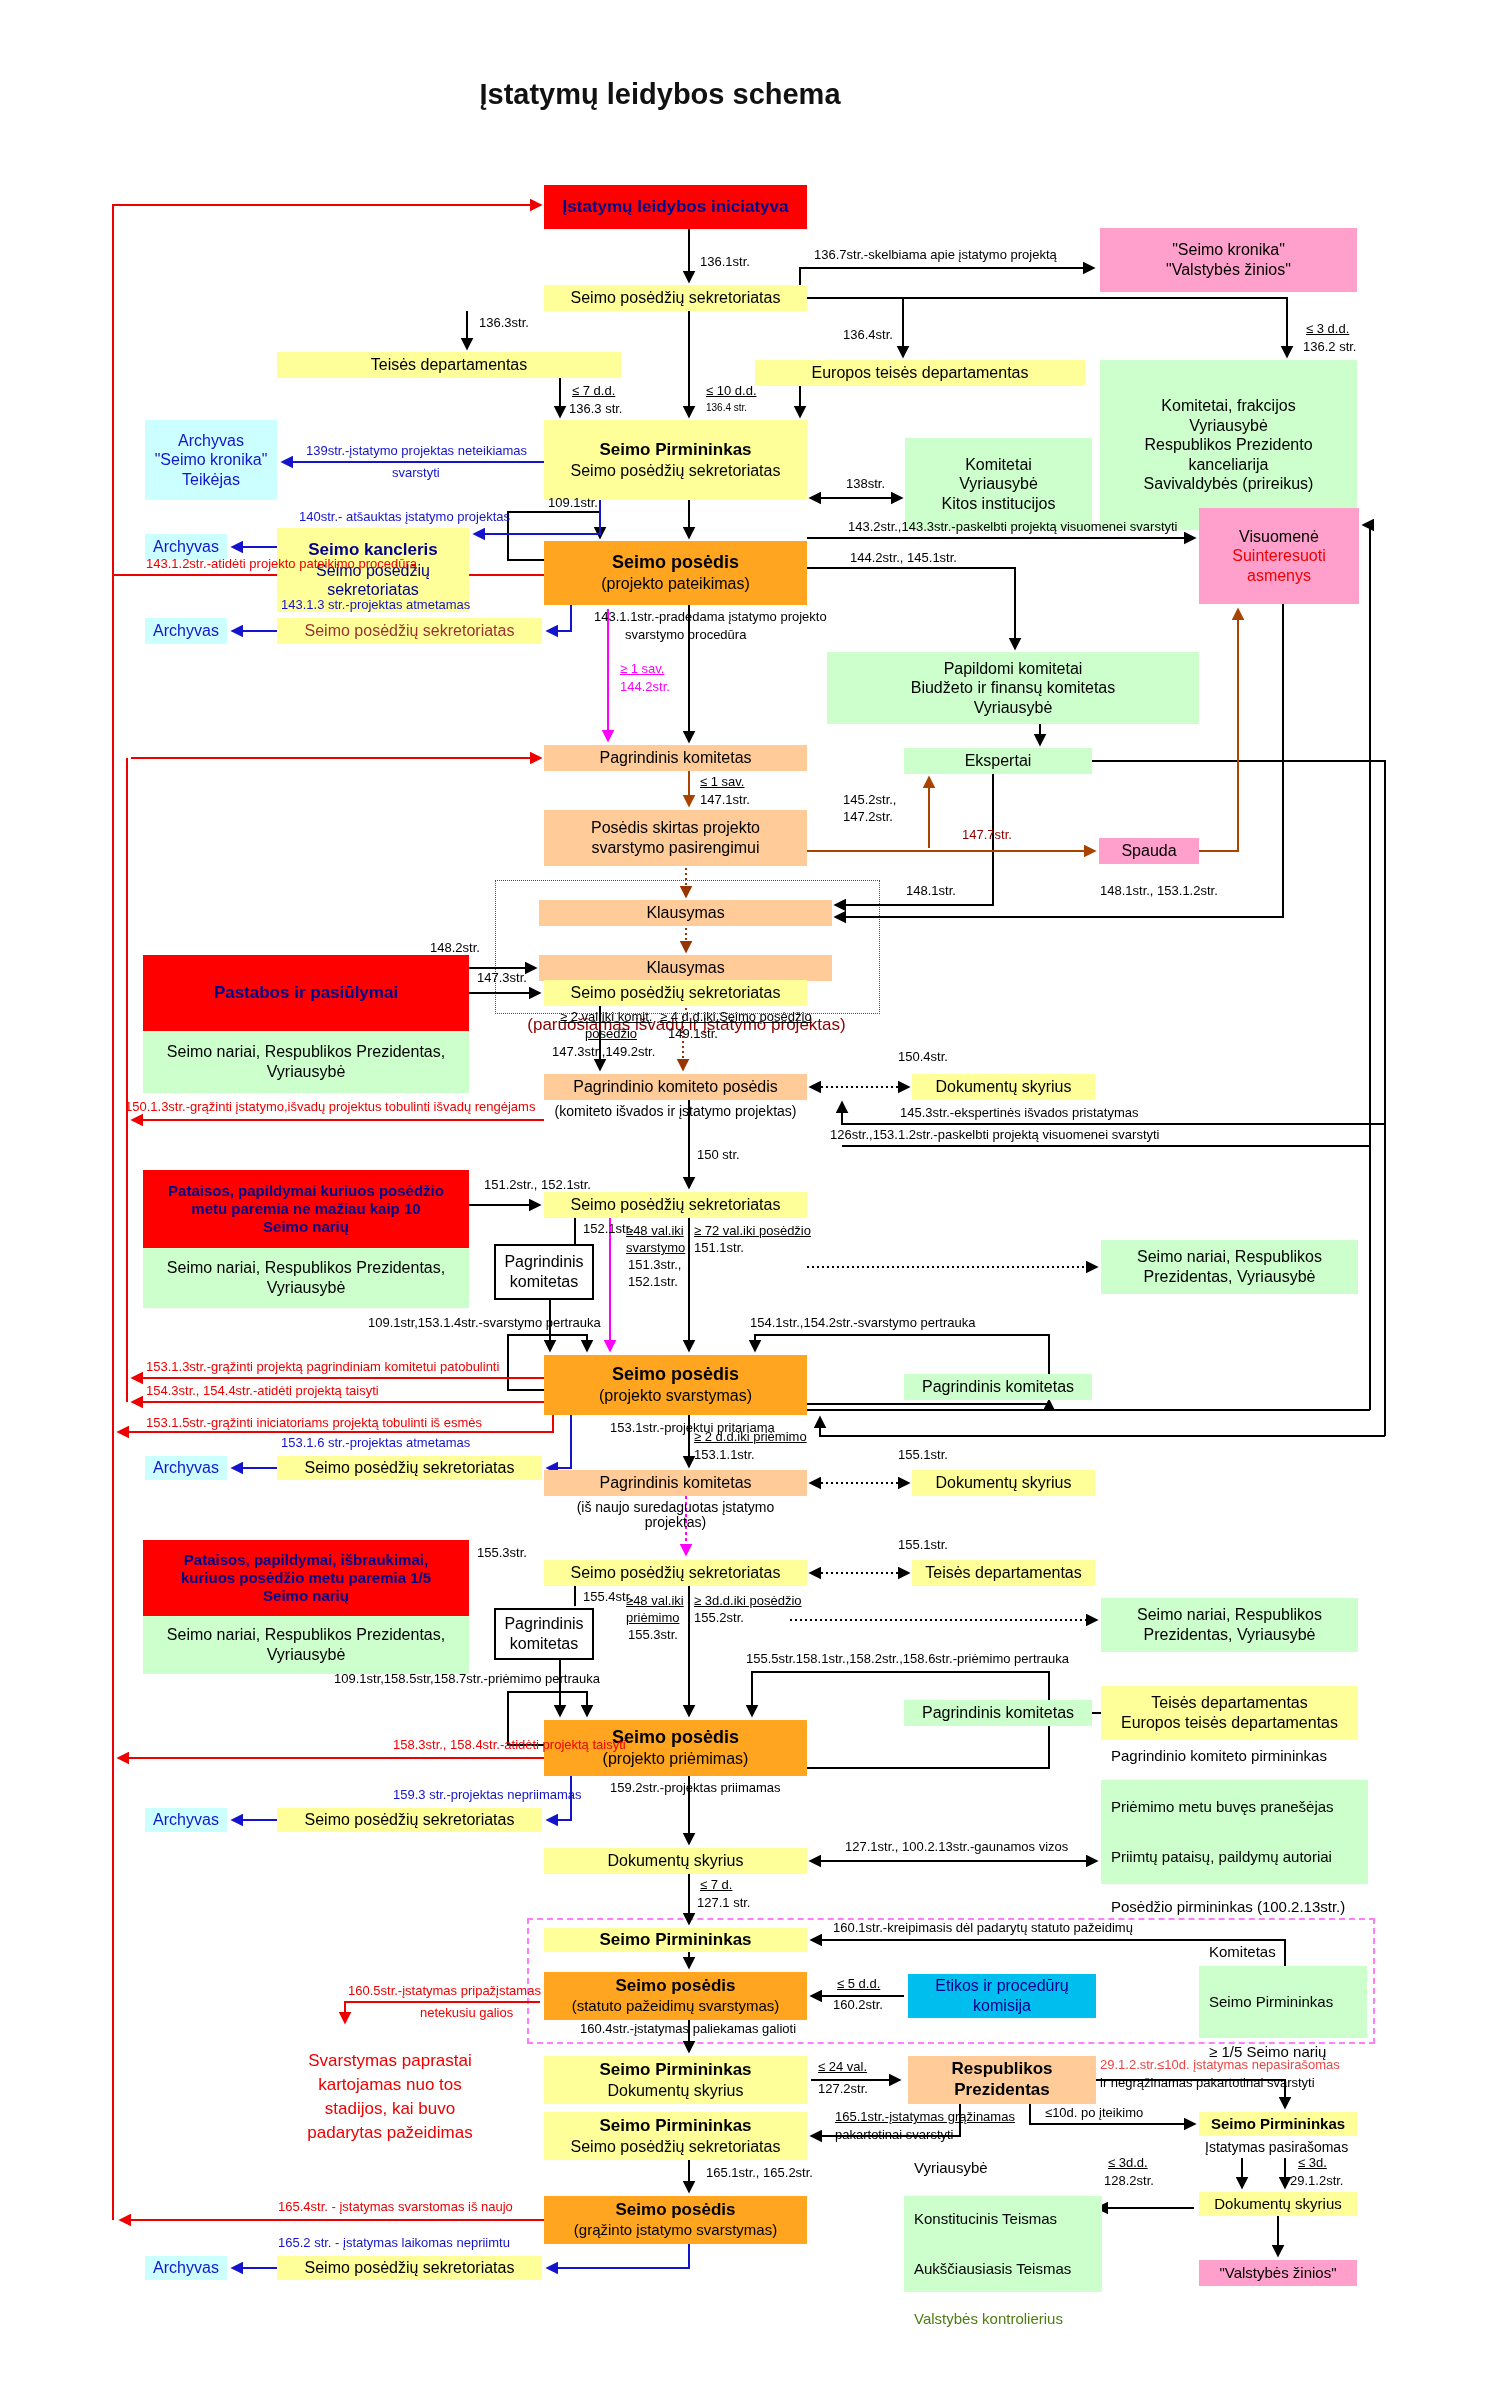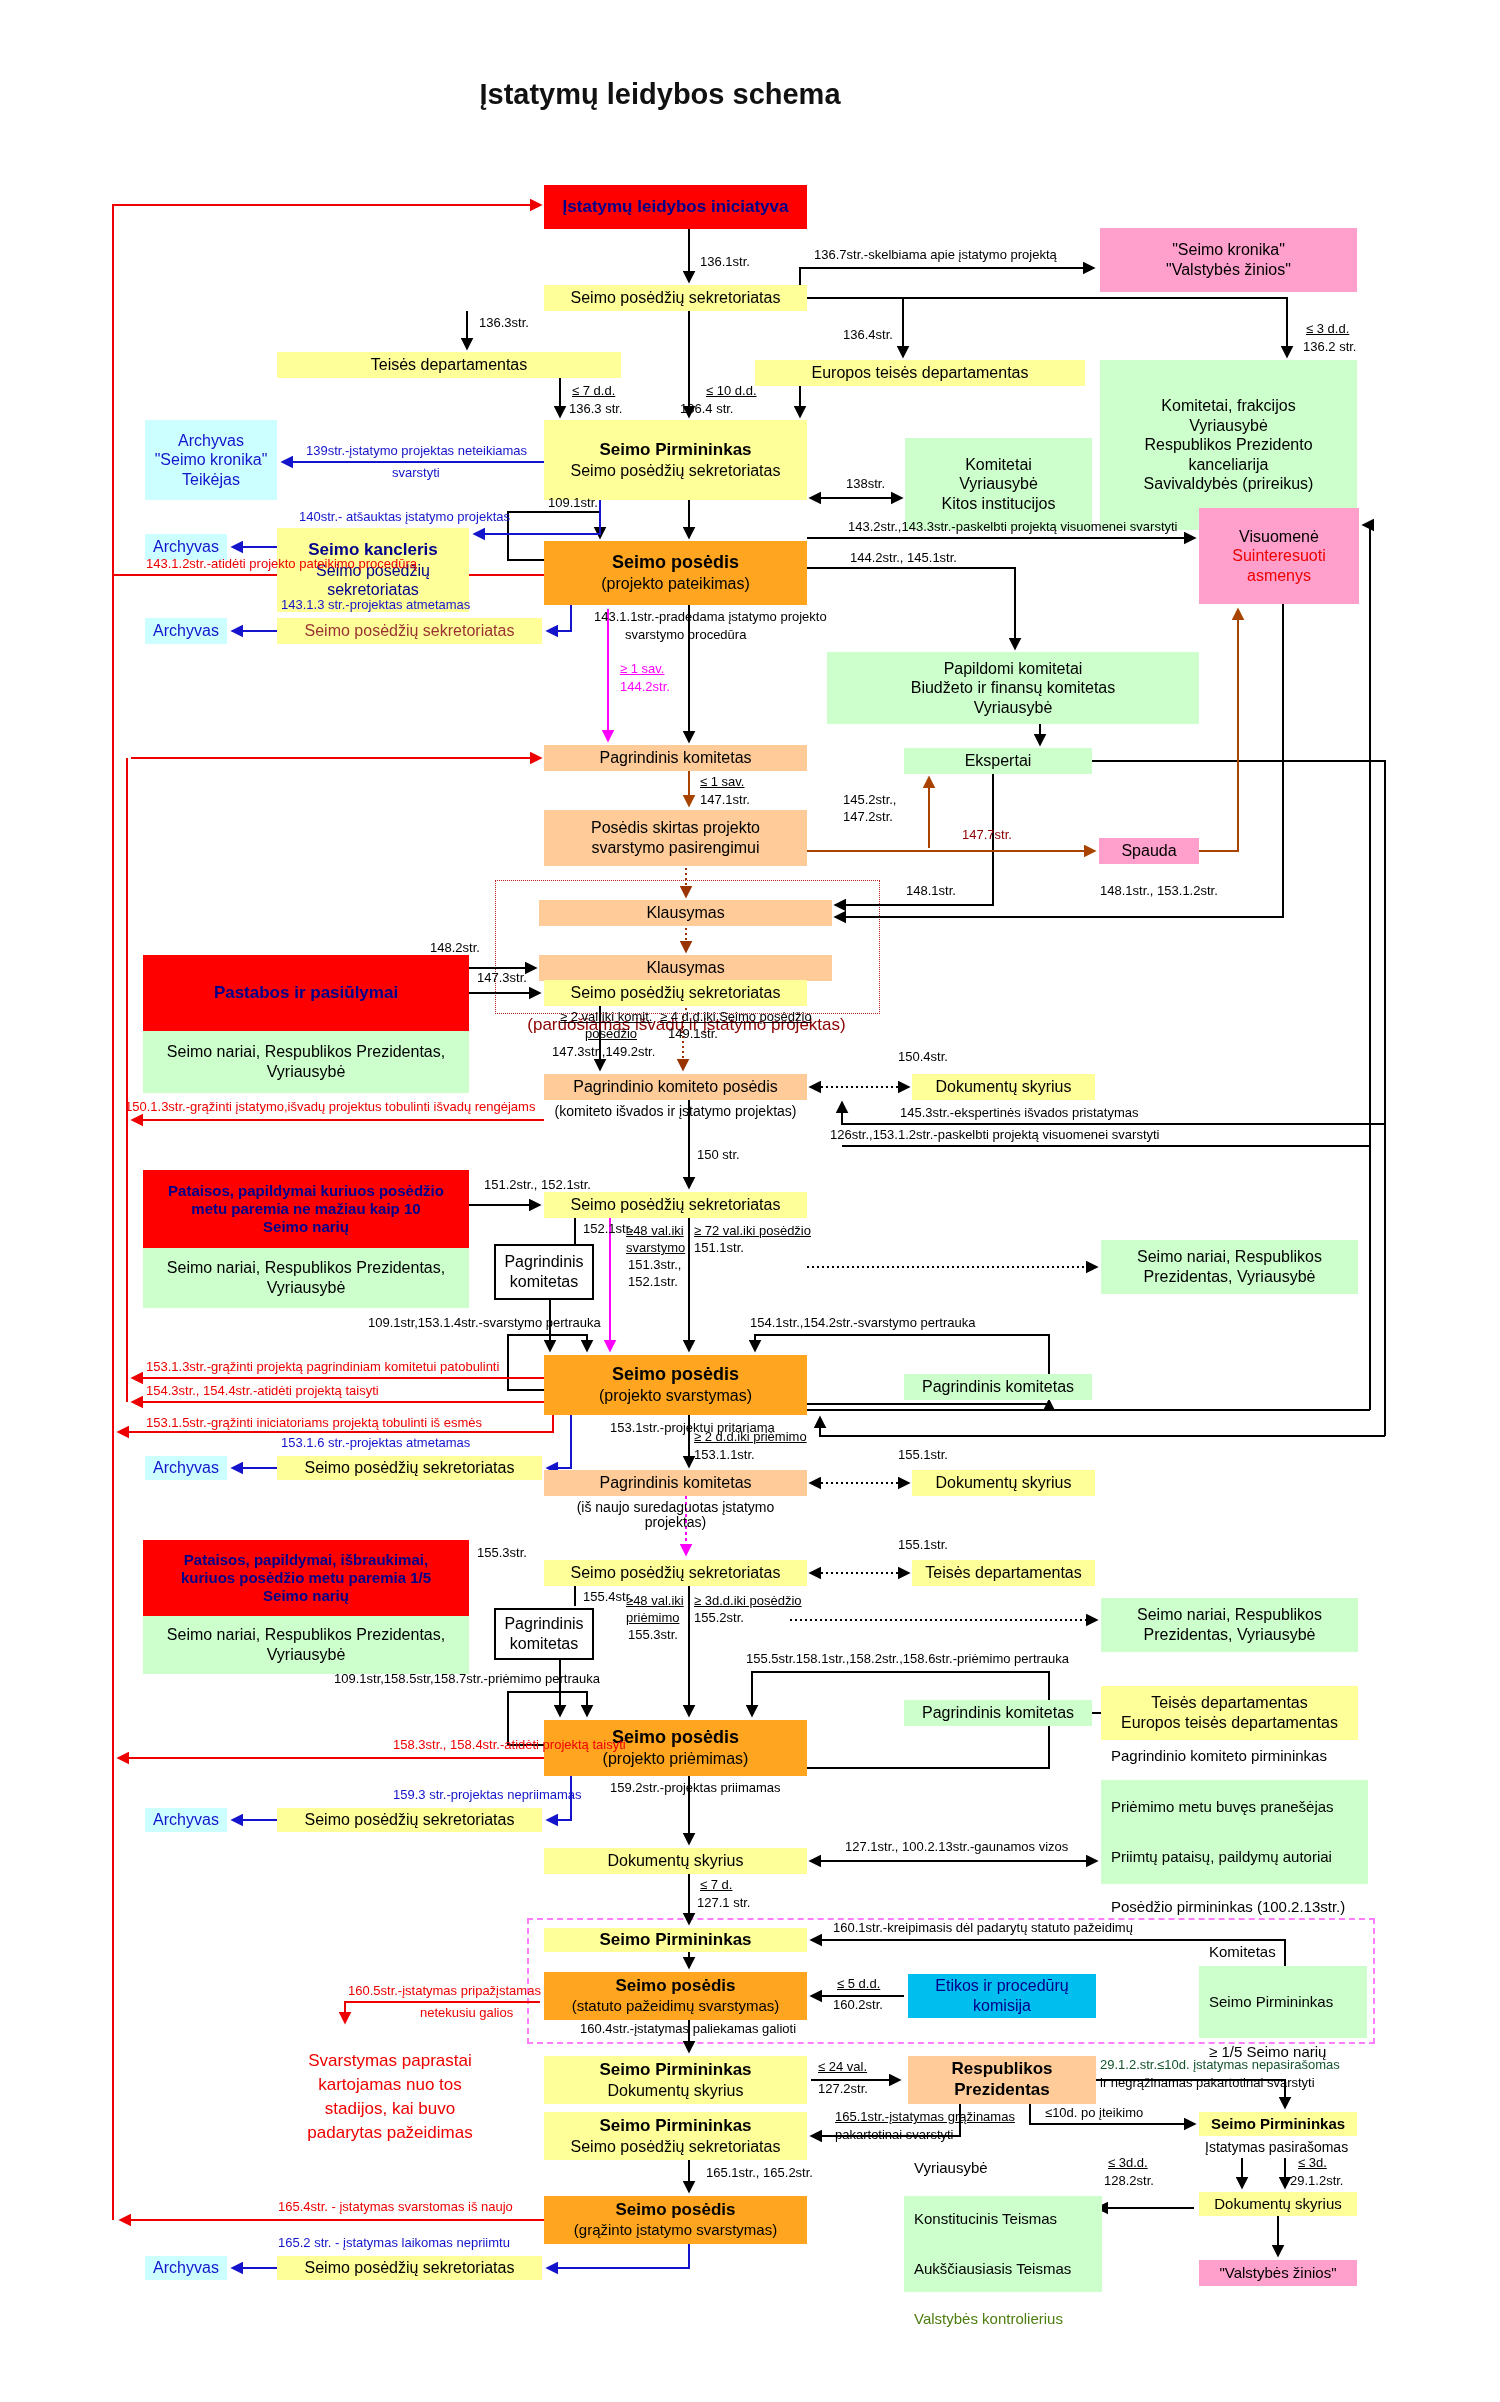--- a/index.html
+++ b/index.html
@@ -386,21 +386,21 @@
     </div>
     <div class="lbl" style="left: 700px; top: 255px; font-size: 13px; color: rgb(0, 0, 0);">136.1str.</div>
     <div class="lbl" style="left: 814px; top: 248px; font-size: 13px; color: rgb(0, 0, 0);">136.7str.-skelbiama apie įstatymo projektą</div>
     <div class="lbl u" style="left: 1306px; top: 322px; font-size: 13px; color: rgb(0, 0, 0);">≤ 3 d.d.</div>
     <div class="lbl" style="left: 1303px; top: 340px; font-size: 13px; color: rgb(0, 0, 0);">136.2 str.</div>
     <div class="lbl" style="left: 843px; top: 328px; font-size: 13px; color: rgb(0, 0, 0);">136.4str.</div>
     <div class="lbl" style="left: 479px; top: 316px; font-size: 13px; color: rgb(0, 0, 0);">136.3str.</div>
     <div class="lbl u" style="left: 572px; top: 384px; font-size: 13px; color: rgb(0, 0, 0);">≤ 7 d.d.</div>
     <div class="lbl" style="left: 569px; top: 402px; font-size: 13px; color: rgb(0, 0, 0);">136.3 str.</div>
     <div class="lbl u" style="left: 706px; top: 384px; font-size: 13px; color: rgb(0, 0, 0);">≤ 10 d.d.</div>
-    <div class="lbl" style="left: 680px; top: 402px; font-size: 13px; color: rgb(0, 0, 0);">136.4 str.</div>
+    <div class="lbl" style="left: 706px; top: 402px; font-size: 10px; color: rgb(0, 0, 0);">136.4 str.</div>
     <div class="lbl" style="left: 306px; top: 444px; font-size: 13px; color: rgb(20, 20, 204);">139str.-įstatymo projektas neteikiamas</div>
     <div class="lbl" style="left: 392px; top: 466px; font-size: 13px; color: rgb(20, 20, 204);">svarstyti</div>
     <div class="lbl" style="left: 846px; top: 477px; font-size: 13px; color: rgb(0, 0, 0);">138str.</div>
     <div class="lbl" style="left: 299px; top: 510px; font-size: 13px; color: rgb(20, 20, 204);">140str.- atšauktas įstatymo projektas</div>
     <div class="lbl" style="left: 548px; top: 496px; font-size: 13px; color: rgb(0, 0, 0);">109.1str.</div>
     <div class="lbl" style="left: 146px; top: 557px; font-size: 13px; color: rgb(238, 0, 0);">143.1.2str.-atidėti projekto pateikimo procedūrą</div>
     <div class="lbl" style="left: 848px; top: 520px; font-size: 13px; color: rgb(0, 0, 0);">143.2str.,143.3str.-paskelbti projektą visuomenei svarstyti</div>
     <div class="lbl" style="left: 850px; top: 551px; font-size: 13px; color: rgb(0, 0, 0);">144.2str., 145.1str.</div>
     <div class="lbl" style="left: 281px; top: 598px; font-size: 13px; color: rgb(20, 20, 204);">143.1.3 str.-projektas atmetamas</div>
     <div class="lbl" style="left: 594px; top: 610px; font-size: 13px; color: rgb(0, 0, 0);">143.1.1str.-pradedama įstatymo projekto</div>
@@ -468,21 +468,21 @@
     <div class="lbl" style="left: 833px; top: 1998px; font-size: 13px; color: rgb(0, 0, 0);">160.2str.</div>
     <div class="lbl" style="left: 580px; top: 2022px; font-size: 13px; color: rgb(0, 0, 0);">160.4str.-įstatymas paliekamas galioti</div>
     <div class="lbl" style="left: 348px; top: 1984px; font-size: 13px; color: rgb(238, 0, 0);">160.5str.-įstatymas pripažįstamas</div>
     <div class="lbl" style="left: 420px; top: 2006px; font-size: 13px; color: rgb(238, 0, 0);">netekusiu galios</div>
     <div class="lbl center" style="left: 280px; top: 2052px; width: 220px; font-size: 17px; color: rgb(238, 0, 0);">Svarstymas paprastai</div>
     <div class="lbl center" style="left: 280px; top: 2076px; width: 220px; font-size: 17px; color: rgb(238, 0, 0);">kartojamas nuo tos</div>
     <div class="lbl center" style="left: 280px; top: 2100px; width: 220px; font-size: 17px; color: rgb(238, 0, 0);">stadijos, kai buvo</div>
     <div class="lbl center" style="left: 280px; top: 2124px; width: 220px; font-size: 17px; color: rgb(238, 0, 0);">padarytas pažeidimas</div>
     <div class="lbl u" style="left: 818px; top: 2060px; font-size: 13px; color: rgb(0, 0, 0);">≤ 24 val.</div>
     <div class="lbl" style="left: 818px; top: 2082px; font-size: 13px; color: rgb(0, 0, 0);">127.2str.</div>
-    <div class="lbl" style="left: 1100px; top: 2058px; font-size: 13px; color: #14532d;">29.1.2.str.≤10d. įstatymas nepasirašomas</div>
+    <div class="lbl" style="left: 1100px; top: 2058px; font-size: 13px; color: #ef4444;">29.1.2.str.≤10d. įstatymas nepasirašomas</div>
     <div class="lbl" style="left: 1100px; top: 2076px; font-size: 13px; color: rgb(0, 0, 0);">ir negrąžinamas pakartotinai svarstyti</div>
     <div class="lbl u" style="left: 835px; top: 2110px; font-size: 13px; color: rgb(0, 0, 0);">165.1str.-įstatymas grąžinamas</div>
     <div class="lbl" style="left: 835px; top: 2128px; font-size: 13px; color: rgb(0, 0, 0);">pakartotinai svarstyti</div>
     <div class="lbl" style="left: 1045px; top: 2106px; font-size: 13px; color: rgb(0, 0, 0);">≤10d. po įteikimo</div>
     <div class="lbl" style="left: 1205px; top: 2140px; font-size: 14px; color: rgb(0, 0, 0);">Įstatymas pasirašomas</div>
     <div class="lbl u" style="left: 1108px; top: 2156px; font-size: 13px; color: rgb(0, 0, 0);">≤ 3d.d.</div>
     <div class="lbl" style="left: 1104px; top: 2174px; font-size: 13px; color: rgb(0, 0, 0);">128.2str.</div>
     <div class="lbl u" style="left: 1298px; top: 2156px; font-size: 13px; color: rgb(0, 0, 0);">≤ 3d.</div>
     <div class="lbl" style="left: 1290px; top: 2174px; font-size: 13px; color: rgb(0, 0, 0);">29.1.2str.</div>
     <div class="lbl" style="left: 706px; top: 2166px; font-size: 13px; color: rgb(0, 0, 0);">165.1str., 165.2str.</div>

